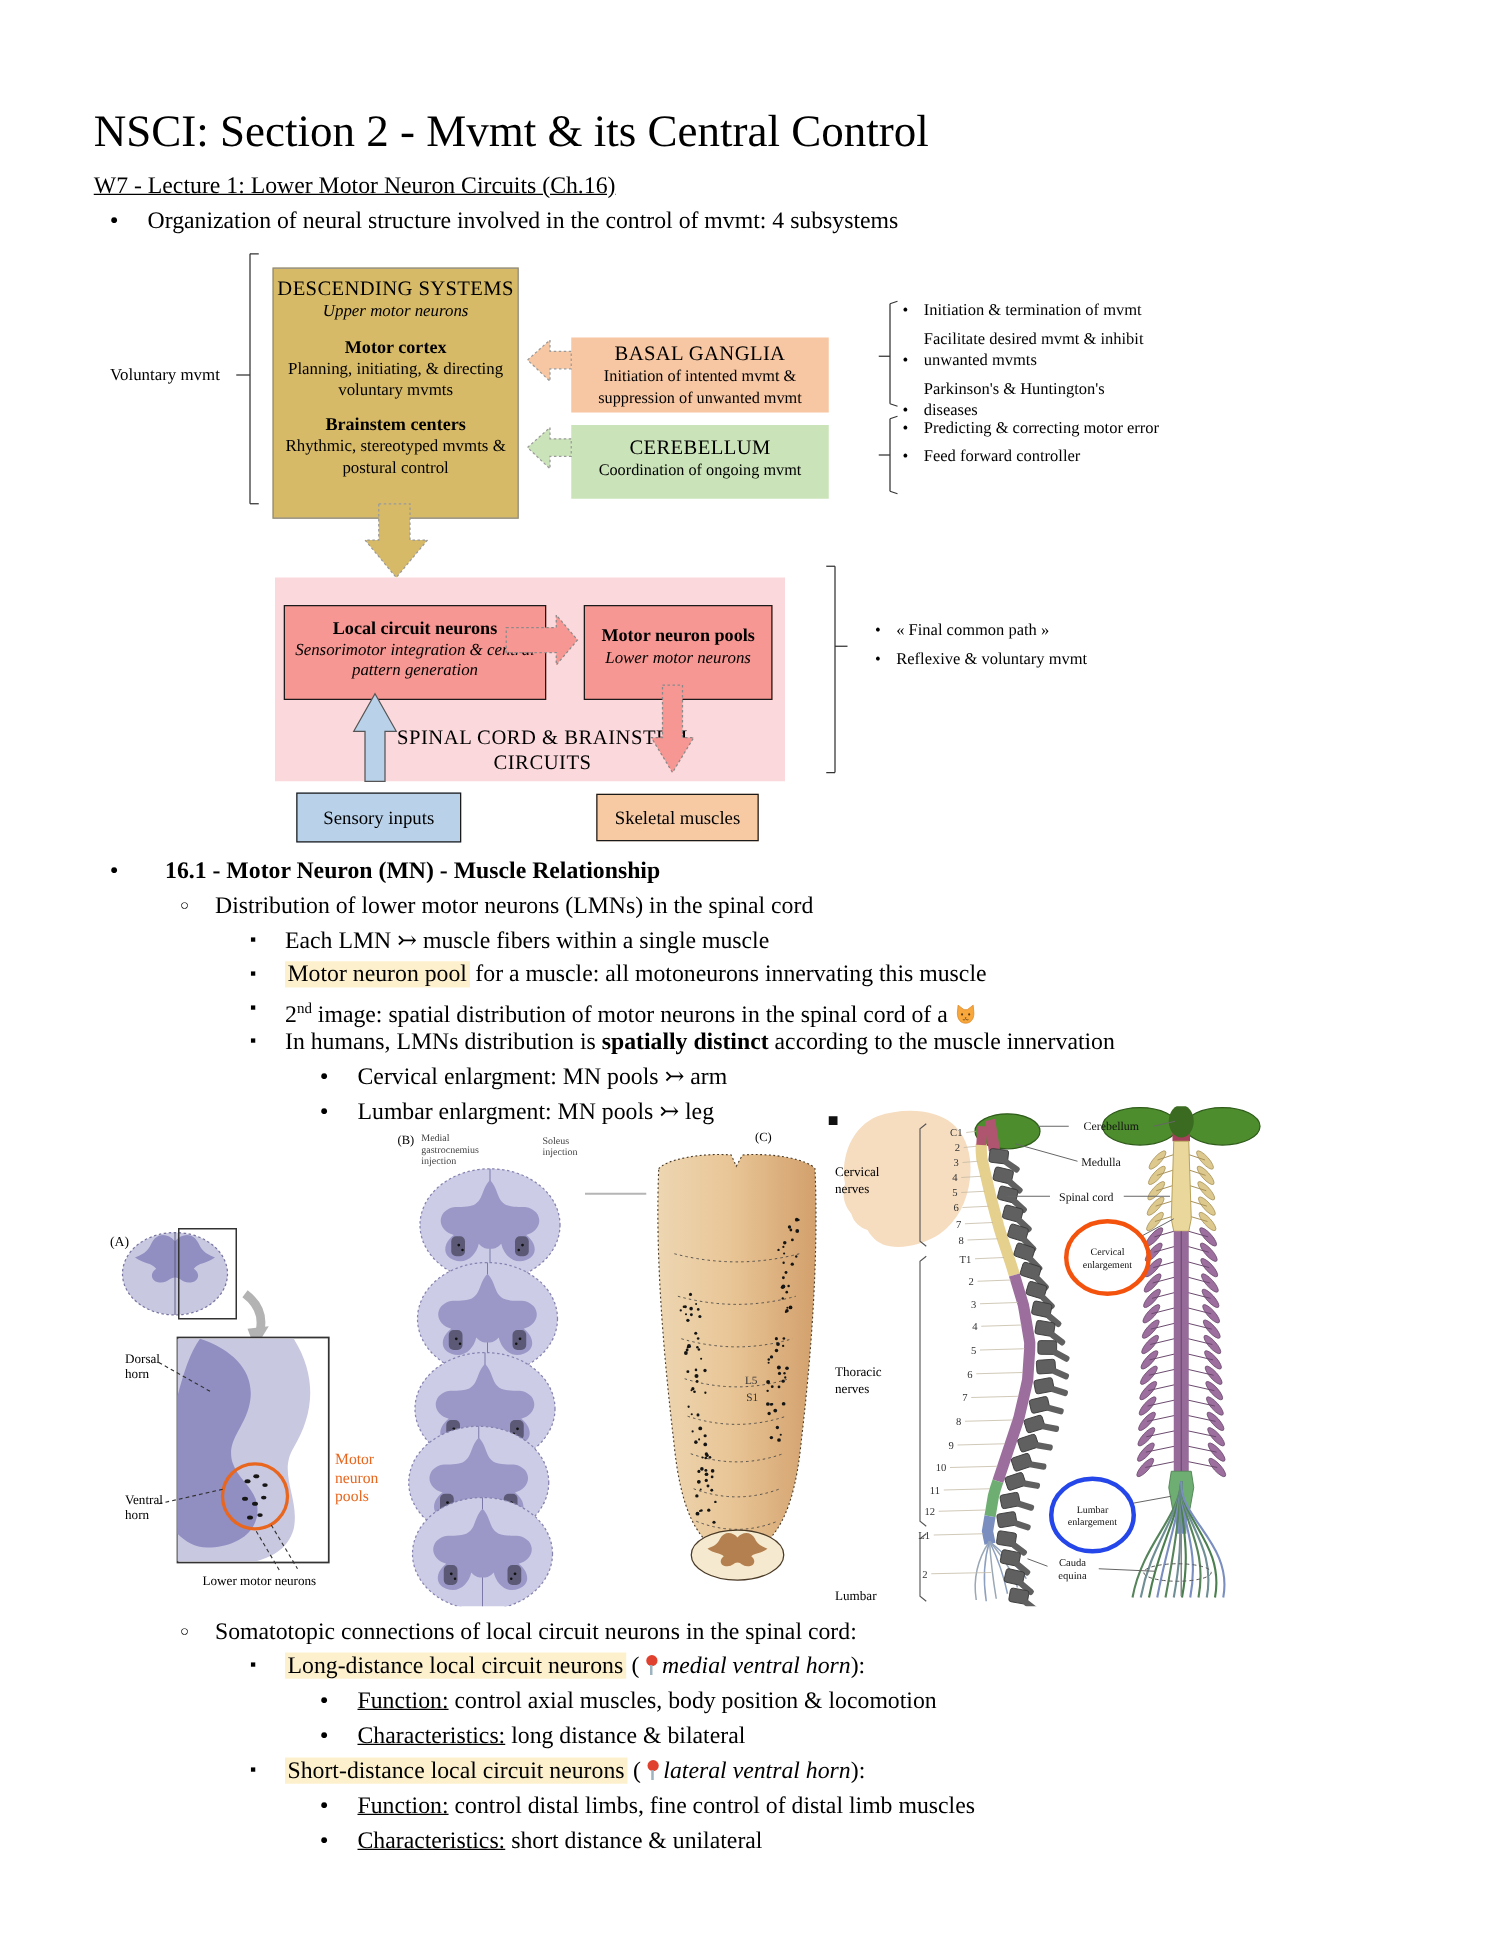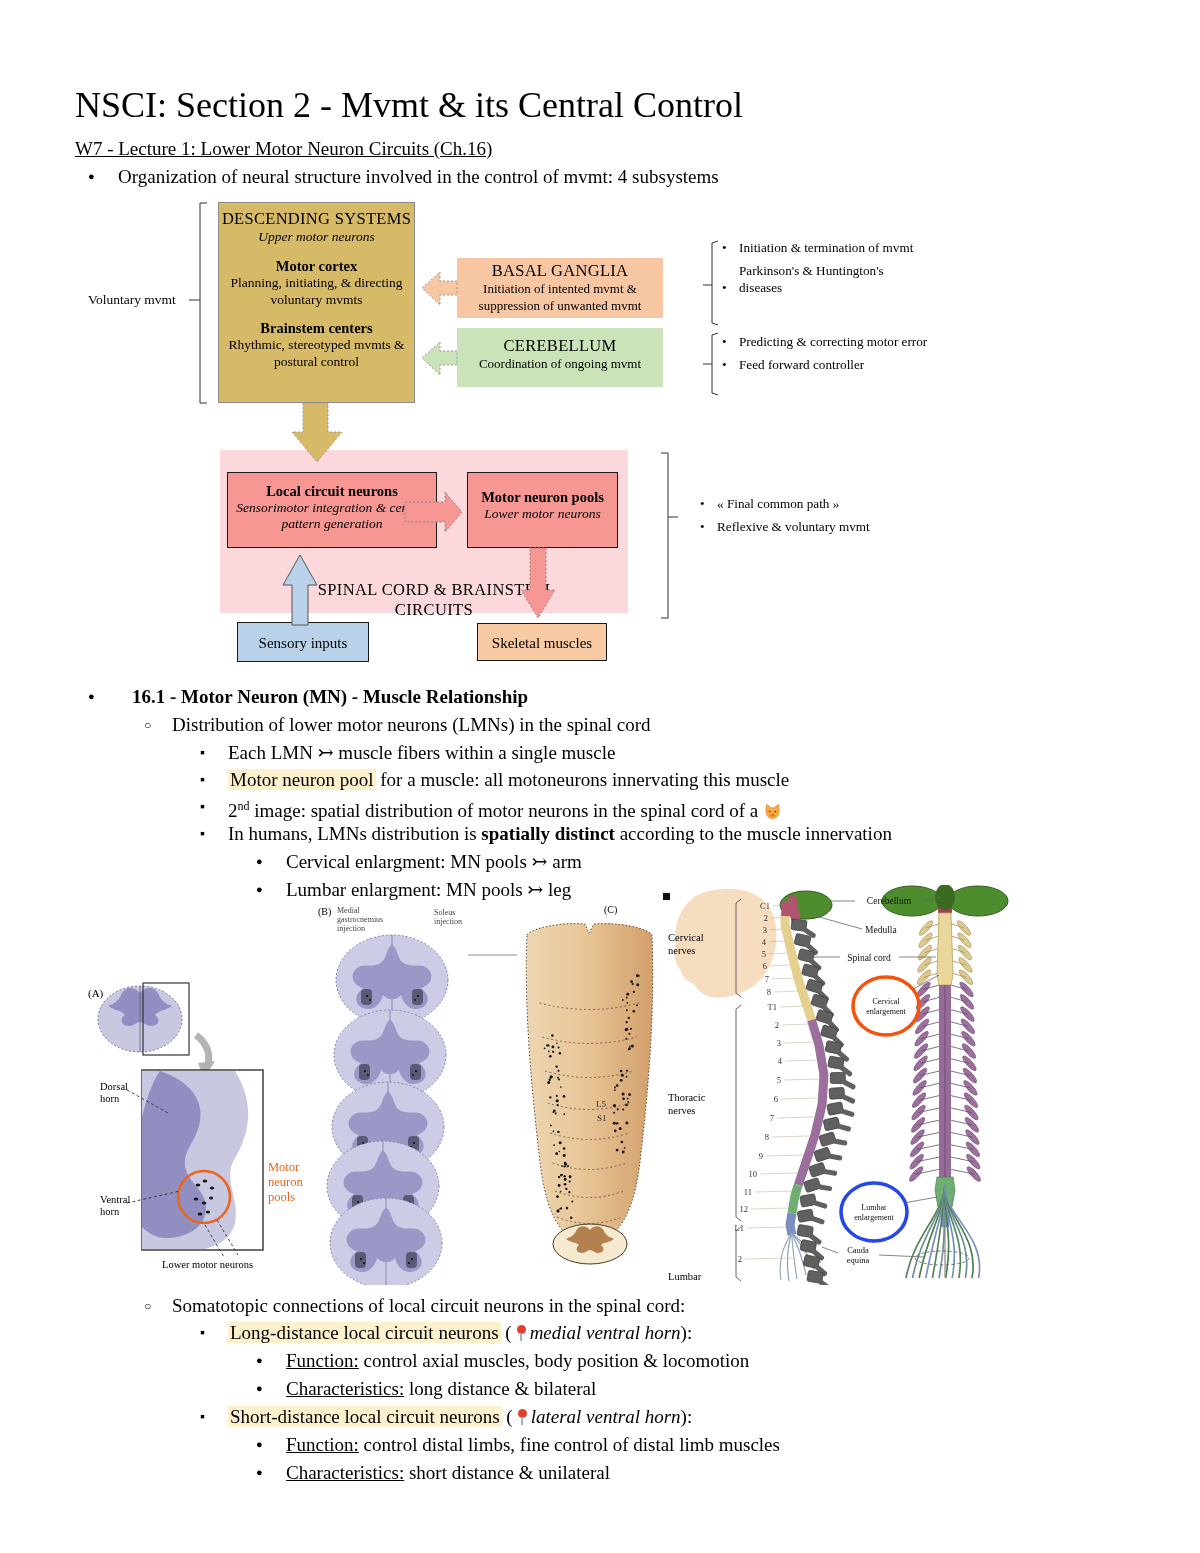--- a/index.html
+++ b/index.html
@@ -15,21 +15,21 @@
   .mk2::before{content:"\25CB";font-size:12px;position:relative;top:-2px;}
   .mk3::before{content:"\25AA";font-size:14px;position:relative;top:-2px;}
   .mk4::before{content:"\25CF";font-size:11px;position:relative;top:-3px;}
   .hl{background:#fdf1cd;padding:0 2px;}
   .bold{font-weight:bold;}
   .ital{font-style:italic;}
   .und{text-decoration:underline;}
   sup{font-size:12px;}
   
   .diagram{position:absolute;left:0;top:195px;width:1200px;height:480px;}
-  .dbox{position:absolute;text-align:center;box-sizing:border-box;}
+  .dbox{position:absolute;text-align:center;box-sizing:border-box;margin-top:12px;}
   .d-tan{background:#d7ba68;border:1px solid #8c8c8c;}
   .d-bg{background:#f7c6a2;}
   .d-cb{background:#cae3b8;}
   .d-pinkout{background:#fbd8db;}
   .d-neuron{background:#f69793;border:1.5px solid #1a1a1a;}
   .d-blue{background:#b9d2ea;border:1.5px solid #1a1a1a;}
   .d-peach{background:#f7caa4;border:1.5px solid #1a1a1a;}
   .dt-big{font-size:16.5px;letter-spacing:.3px;margin-top:6px;}
   .dt-it{font-size:13.5px;font-style:italic;}
   .dt-b{font-size:14.5px;font-weight:bold;}
@@ -111,20 +111,23 @@
     </div>
 
     <div class="dbox d-cb" style="left:457px;top:133px;width:206px;height:59px">
       <div class="dt-big" style="margin-top:8px">CEREBELLUM</div>
       <div class="dt-s" style="font-size:13px">Coordination of ongoing mvmt</div>
     </div>
 
     <div class="note-list" style="left:722px;top:44px">
       <div class="note-item">
           <span>Initiation &amp; termination of mvmt</span>
+        </div>
+      <div class="note-item" style="width:218px">
+          <span>Facilitate desired mvmt &amp; inhibit unwanted mvmts</span>
         </div>
       <div class="note-item" style="width:200px">
           <span>Parkinson's &amp; Huntington's diseases</span>
         </div>
     </div>
 
     <div class="note-list" style="left:722px;top:138px">
       <div class="note-item" style="width:215px">
           <span>Predicting &amp; correcting motor error</span>
         </div>

